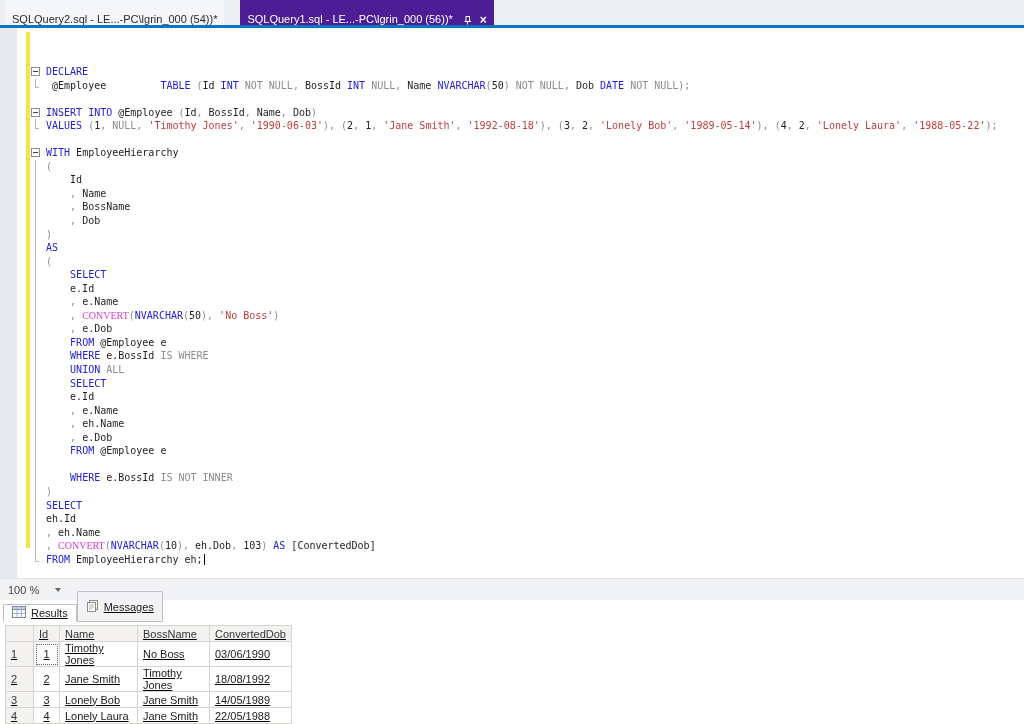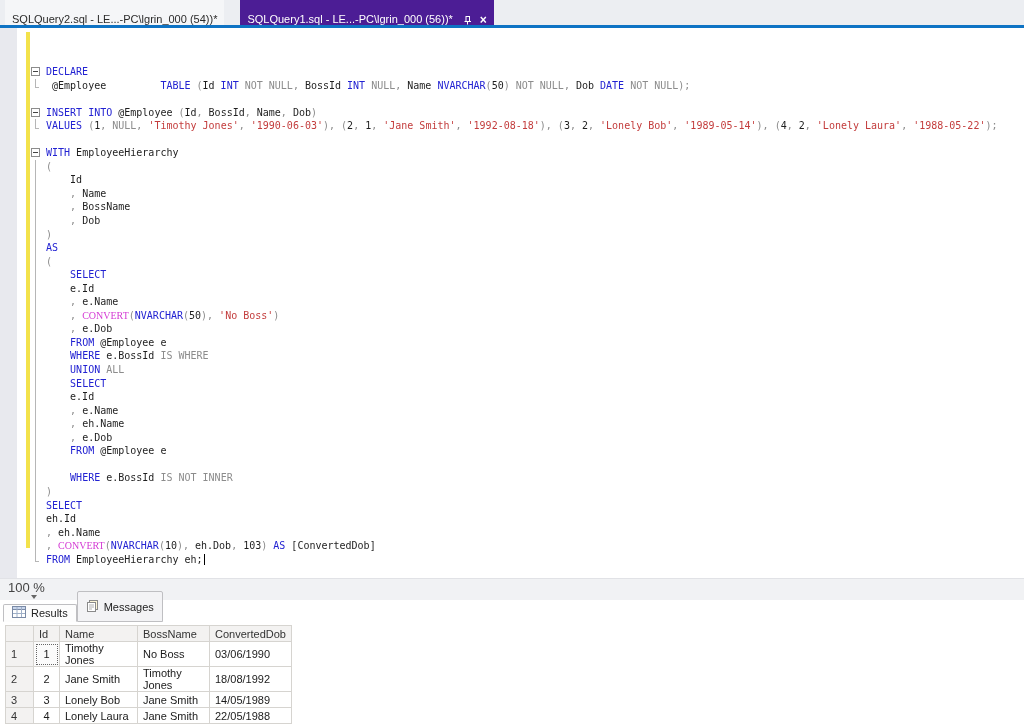--- a/index.html
+++ b/index.html
@@ -64,30 +64,30 @@
     display:inline-block;width:1px;height:11px;background:#000;
     vertical-align:-2px;margin-left:1px;
   }
 
   
   .statusbar{
     height:22px;background:#f1f2f4;border-top:1px solid #e1e2e6;
     display:flex;align-items:center;box-sizing:border-box;
   }
   .zoom-combo{
-    display:flex;align-items:center;font-size:13px;color:#444;
-    padding-left:8px;cursor:default;flex-direction:column;
+    display:flex;align-items:center;font-size:11px;color:#444;
+    padding-left:8px;cursor:default;
   }
   .zoom-caret{
     width:0;height:0;border-left:3px solid transparent;border-right:3px solid transparent;
     border-top:4px solid #666;margin-left:16px;
   }
 
   
-  .results-pane{height:124px;background:#ffffff;padding-top:3px;box-sizing:border-box;}
+  .results-pane{height:124px;background:#ffffff;padding-top:3px;box-sizing:border-box;text-decoration:underline;}
   .rtabs{display:flex;margin-left:3px;height:19px;align-items:flex-end;}
   .rtab{
     display:inline-flex;align-items:center;gap:5px;height:18px;padding:0 8px;
     font-size:11px;color:#222;box-sizing:border-box;
     border:1px solid #bfbfc2;border-radius:2px 2px 0 0;cursor:default;
   }
   .rtab.active{background:#fdfdfd;border-bottom-color:#fdfdfd;}
   .rtab.inactive{background:#f3f3f5;height:31px;}
   .ricon{display:inline-block;}
 

